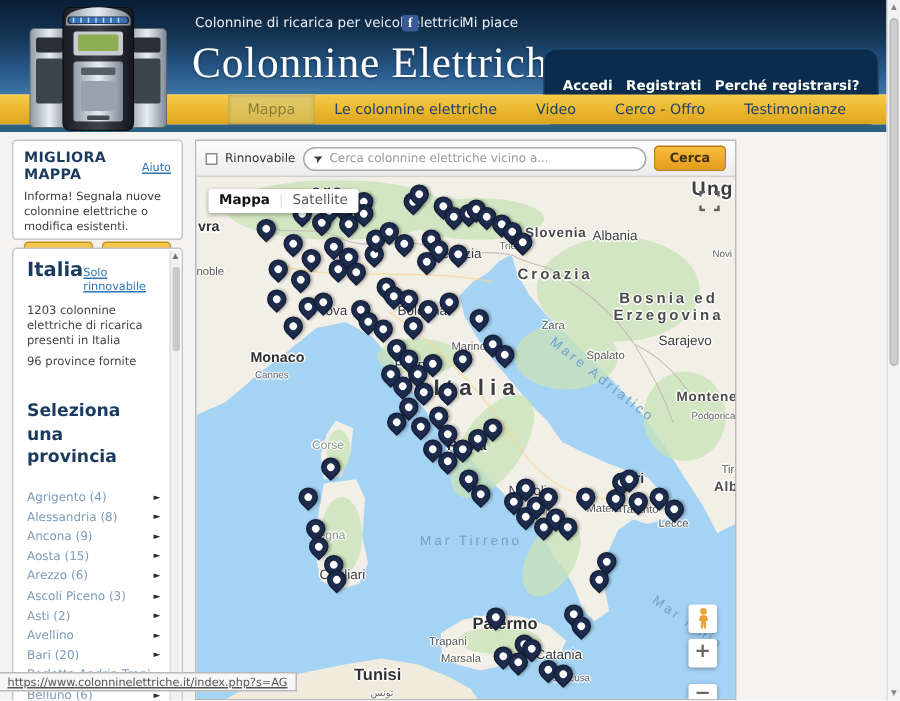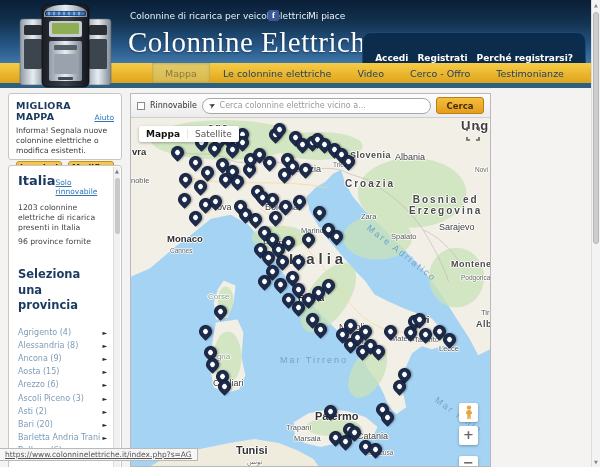--- a/index.html
+++ b/index.html
@@ -31,21 +31,21 @@
     box-shadow:inset 0 0 3px rgba(120,100,30,.5); }
   #nav-strip { position:absolute; left:0; top:83px; width:600px; height:5px; background:#2d6080; }
 
   
   #logo { position:absolute; left:18px; top:3px; width:95px; height:85px; z-index:30; cursor:pointer; }
 
   
   .side-box { position:absolute; left:8px; width:114px; background:#fff;
     border:1px solid #c6c6c6; border-radius:3px; }
   #improve-box { top:93px; height:67px; padding:6px 7px; }
-  #improve-title-row { display:flex; justify-content:space-between; align-items:flex-end; }
+  #improve-title-row { display:flex; justify-content:space-between; align-items:center; }
   #improve-title { font-size:9.5px; font-weight:bold; color:#1b3a5f; letter-spacing:.2px; }
   .blue-link { font-size:7.5px; color:#2e75b6; text-decoration:underline; cursor:pointer; }
   #improve-desc { font-size:7.6px; color:#3c3c3c; line-height:1.3; margin-top:4px; }
   #improve-btns { display:flex; gap:6px; margin-top:5px; }
   .gold-btn { flex:1; height:15px; border-radius:3px; border:1px solid #c2901e;
     background:linear-gradient(180deg,#f5ca4d,#e2a92b); font-size:8px; font-weight:bold;
     color:#2c2410; text-align:center; line-height:14px; cursor:pointer;
     box-shadow:0 1px 1px rgba(0,0,0,.25); }
   #country-box { top:165px; height:310px; padding:7px 12px 7px 9px; }
   #country-title-row { display:flex; justify-content:space-between; align-items:baseline; }
@@ -245,20 +245,24 @@
         <div class="province-row">
           <span class="province-label">Arezzo (6)</span>
           <span class="province-arrow">►</span>
         </div>
         <div class="province-row">
           <span class="province-label">Ascoli Piceno (3)</span>
           <span class="province-arrow">►</span>
         </div>
         <div class="province-row">
           <span class="province-label">Asti (2)</span>
+          <span class="province-arrow">►</span>
+        </div>
+        <div class="province-row">
+          <span class="province-label">Avellino</span>
           <span class="province-arrow">►</span>
         </div>
         <div class="province-row">
           <span class="province-label">Bari (20)</span>
           <span class="province-arrow">►</span>
         </div>
         <div class="province-row">
           <span class="province-label">Barletta Andria Trani</span>
           <span class="province-arrow">►</span>
         </div>

